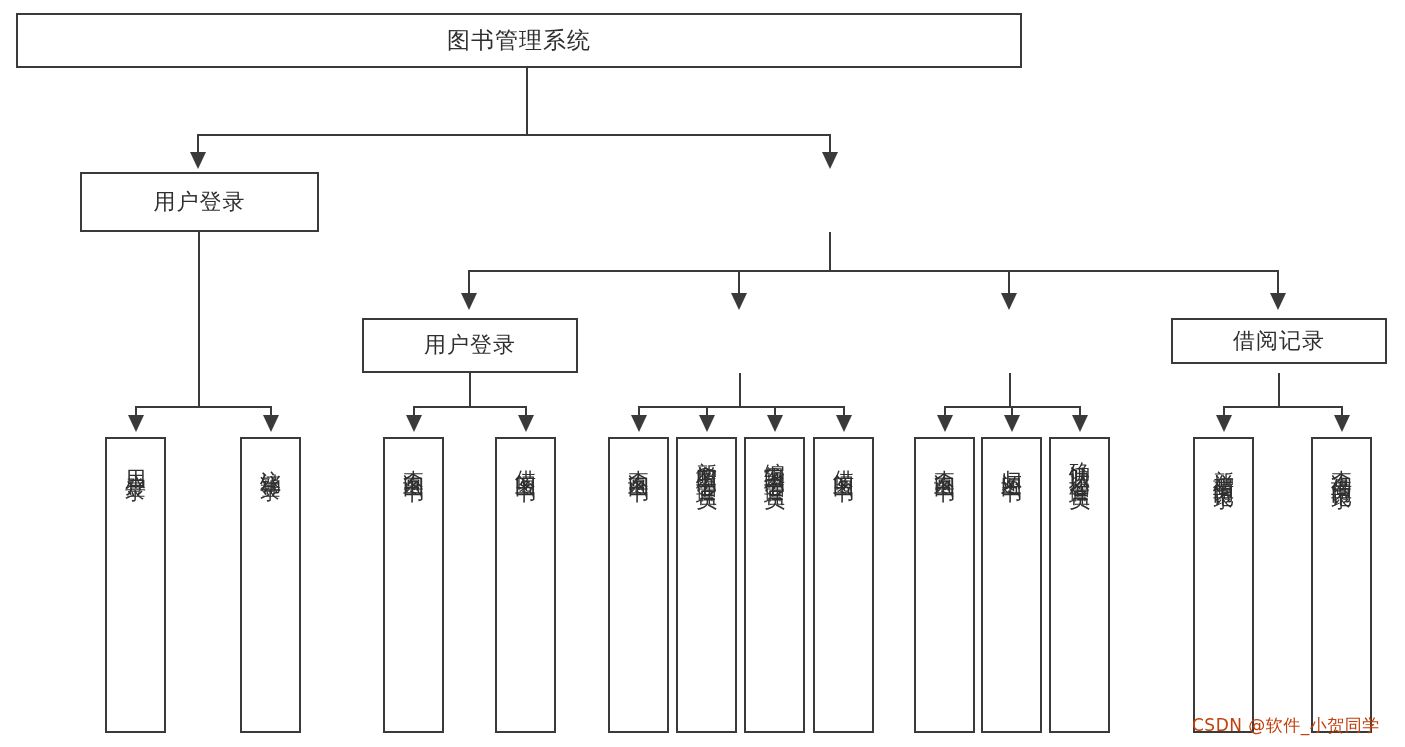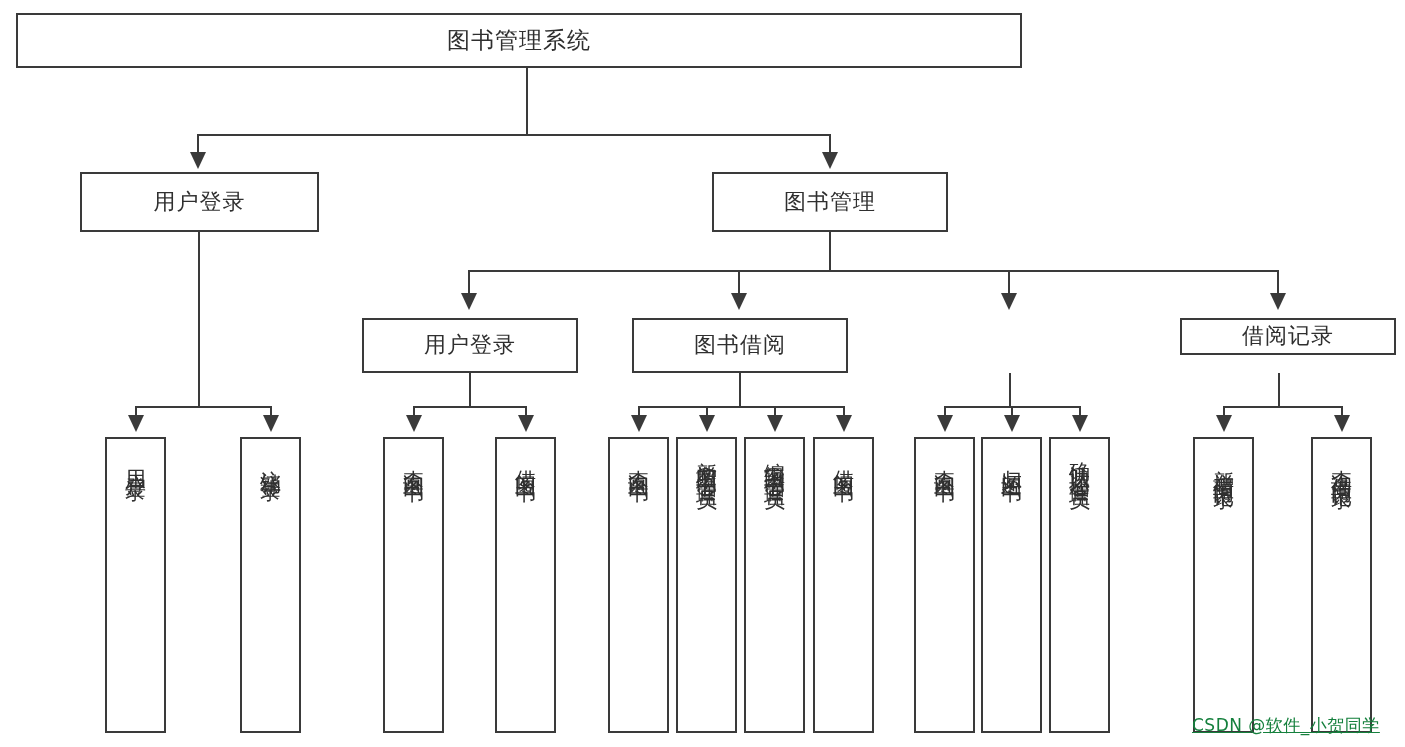--- a/index.html
+++ b/index.html
@@ -67,24 +67,23 @@
     width: 0;
     height: 0;
     border-left: 8px solid transparent;
     border-right: 8px solid transparent;
     border-top: 17px solid #3a3a3a;
   }
   
   .watermark {
     position: absolute;
     font-size: 17px;
-    color: #15803d;
+    color: #c2410c;
     white-space: nowrap;
     letter-spacing: 0.5px;
-    text-decoration: underline;
   }
 </style>
 </head>
 <body>
 
 <div id="canvas">
 
   <div class="node horiz root" style="left:16px; top:13px; width:1006px; height:55px;">图书管理系统</div>
 
   <div class="vline" style="left:526px; top:68px; height:67px;"></div>
@@ -92,21 +91,20 @@
   <div class="hline" style="left:197px; top:134px; width:633px;"></div>
 
   <div class="vline" style="left:197px; top:134px; height:21px;"></div>
   <div class="arrow" style="left:190px; top:152px;"></div>
 
   <div class="vline" style="left:829px; top:134px; height:21px;"></div>
   <div class="arrow" style="left:822px; top:152px;"></div>
 
   <div class="node horiz" style="left:80px; top:172px; width:239px; height:60px;">用户登录</div>
 
-  <div class="node horiz" style="left:712px; top:172px; width:236px; height:60px;">图书管理</div>
 
   <div class="vline" style="left:198px; top:232px; height:175px;"></div>
   <div class="hline" style="left:135px; top:406px; width:136px;"></div>
   <div class="vline" style="left:135px; top:406px; height:12px;"></div>
   <div class="arrow" style="left:128px; top:415px;"></div>
   <div class="vline" style="left:270px; top:406px; height:12px;"></div>
   <div class="arrow" style="left:263px; top:415px;"></div>
 
   <div class="vline" style="left:829px; top:232px; height:39px;"></div>
   <div class="hline" style="left:468px; top:270px; width:811px;"></div>
@@ -118,24 +116,23 @@
   <div class="arrow" style="left:731px; top:293px;"></div>
 
   <div class="vline" style="left:1008px; top:270px; height:25px;"></div>
   <div class="arrow" style="left:1001px; top:293px;"></div>
 
   <div class="vline" style="left:1277px; top:270px; height:25px;"></div>
   <div class="arrow" style="left:1270px; top:293px;"></div>
 
   <div class="node horiz" style="left:362px; top:318px; width:216px; height:55px;">用户登录</div>
 
-  <div class="node horiz" style="left:632px; top:318px; width:216px; height:55px;">图书借阅</div>
-
-
-  <div class="node horiz" style="left:1171px; top:318px; width:216px; height:37px;margin-left:9px;">借阅记录</div>
+
+
+  <div class="node horiz" style="left:1171px; top:318px; width:216px; height:46px;">借阅记录</div>
 
   <div class="vline" style="left:469px; top:373px; height:34px;"></div>
   <div class="hline" style="left:413px; top:406px; width:113px;"></div>
   <div class="vline" style="left:413px; top:406px; height:12px;"></div>
   <div class="arrow" style="left:406px; top:415px;"></div>
   <div class="vline" style="left:525px; top:406px; height:12px;"></div>
   <div class="arrow" style="left:518px; top:415px;"></div>
 
   <div class="vline" style="left:739px; top:373px; height:34px;"></div>
   <div class="hline" style="left:638px; top:406px; width:207px;"></div>

